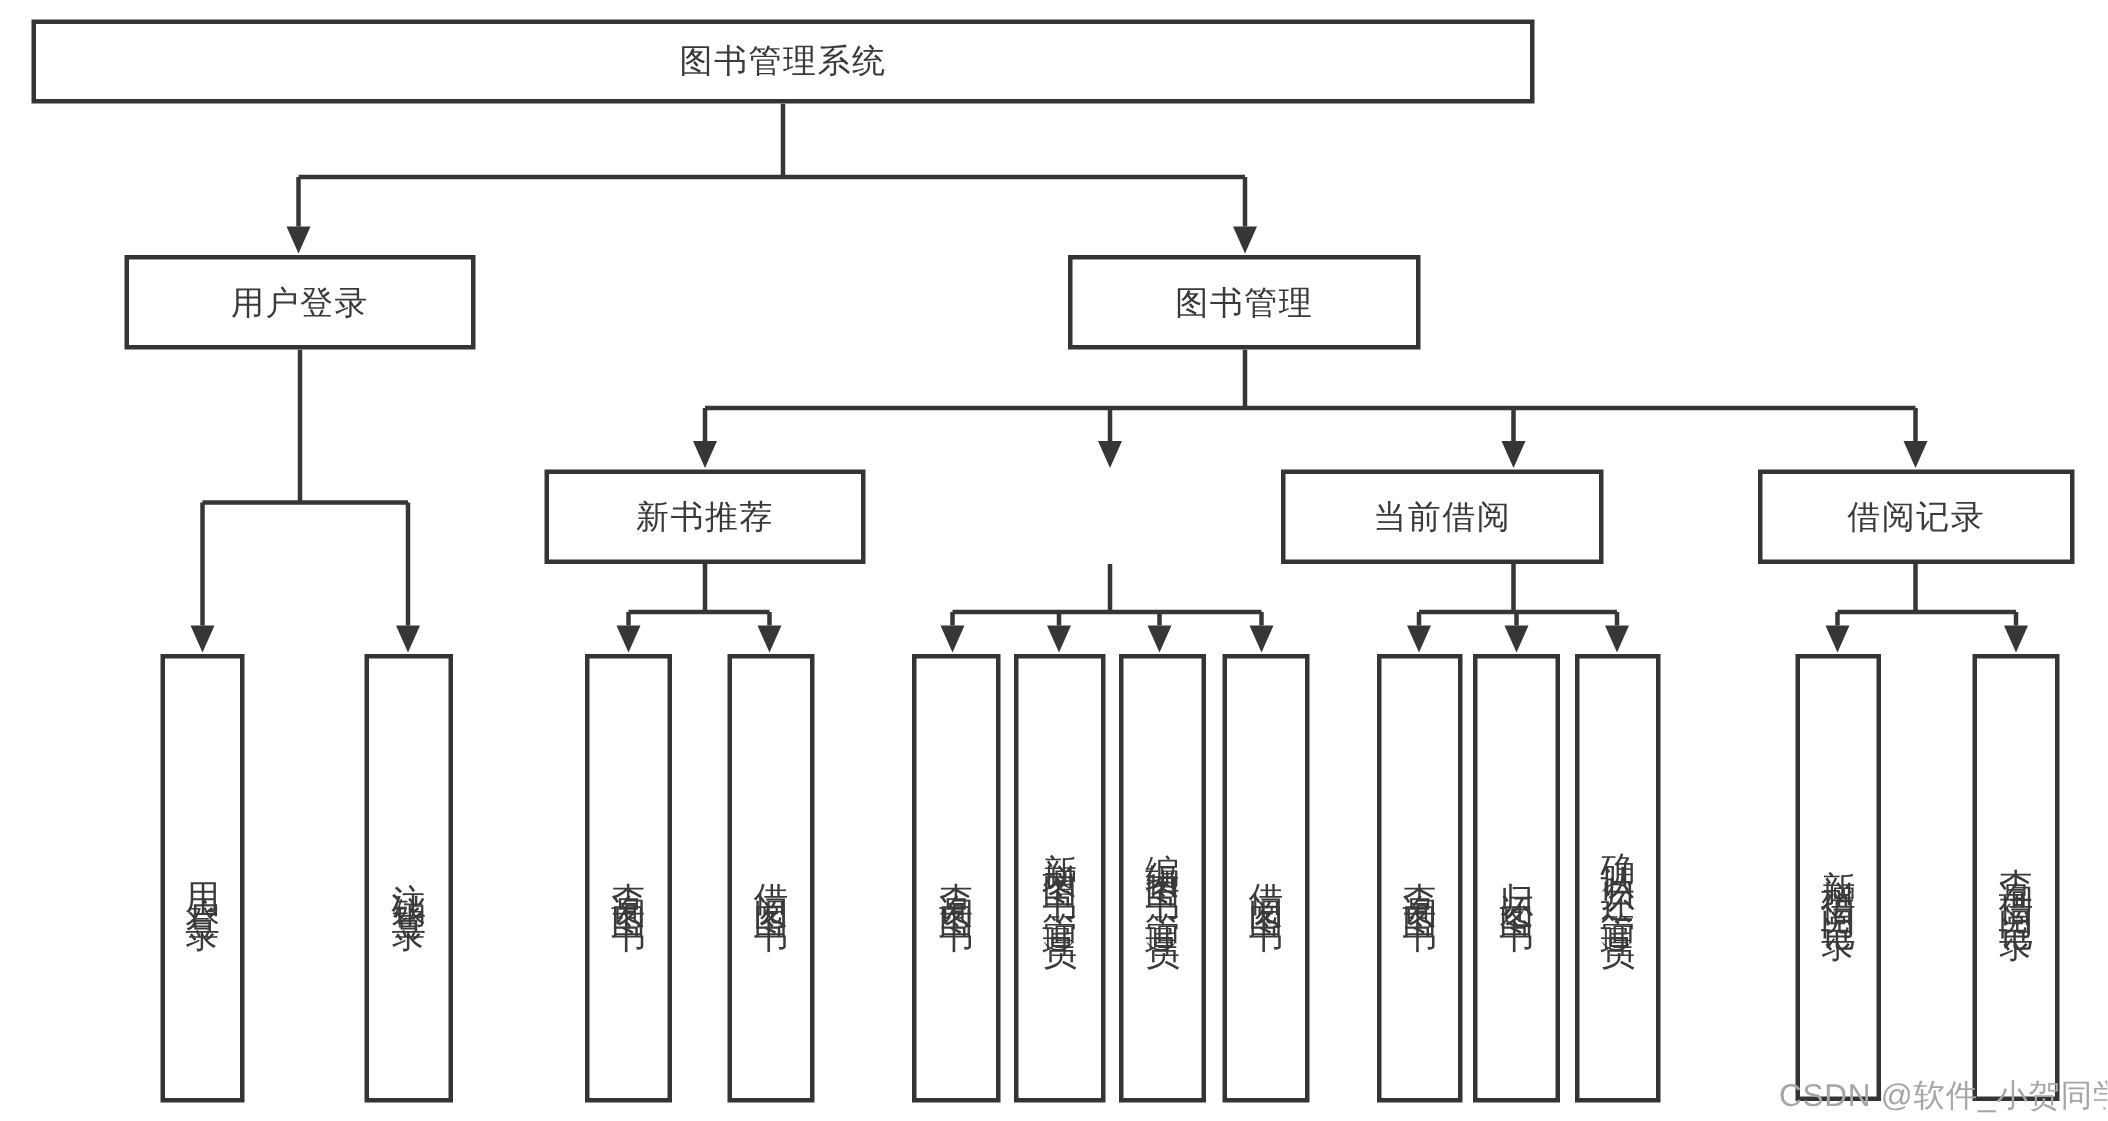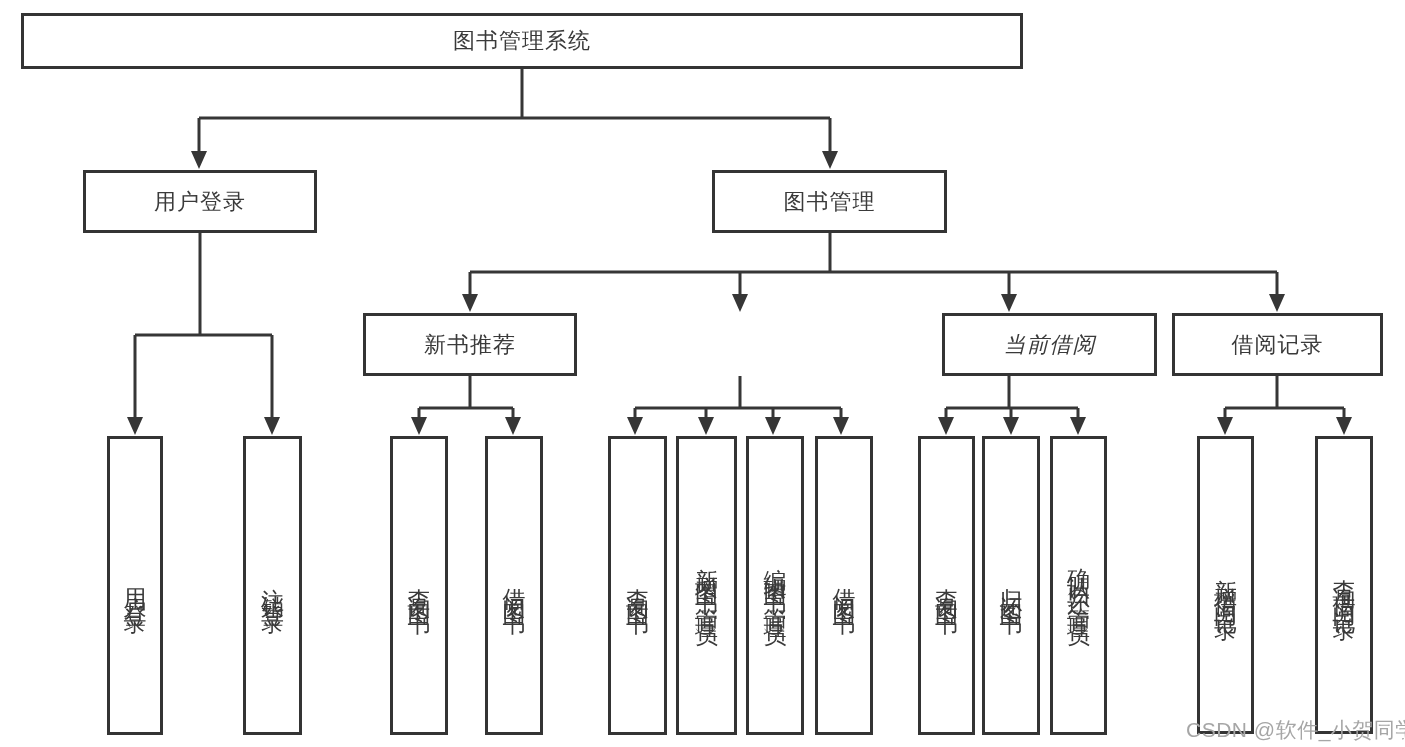--- a/index.html
+++ b/index.html
@@ -33,21 +33,21 @@
     line-height:1;
   }
   
   #n-root       {left:21px;  top:13px;  width:1002px; height:56px;}
   
   #n-user-login {left:83px;  top:170px; width:234px;  height:63px;}
   #n-book-mgmt  {left:712px; top:170px; width:235px;  height:63px;}
   
   #n-new-rec    {left:363px; top:313px; width:214px;  height:63px;}
   #n-borrow     {left:632px; top:313px; width:215px;  height:63px;}
-  #n-current    {left:942px; top:313px; width:215px;  height:63px;font-style:italic;}
+  #n-current    {left:854px; top:313px; width:215px;  height:63px;}
   #n-records    {left:1172px;top:313px; width:211px;  height:63px;}
   
   #n-ul-login   {left:107px; top:436px; width:56px; height:299px;}
   #n-ul-logout  {left:243px; top:436px; width:59px; height:299px;}
   #n-nr-query   {left:390px; top:436px; width:58px; height:299px;}
   #n-nr-borrow  {left:485px; top:436px; width:58px; height:299px;}
   #n-bw-query   {left:608px; top:436px; width:59px; height:299px;}
   #n-bw-add     {left:676px; top:436px; width:61px; height:299px;}
   #n-bw-edit    {left:746px; top:436px; width:58px; height:299px;}
   #n-bw-borrow  {left:815px; top:436px; width:58px; height:299px;}

